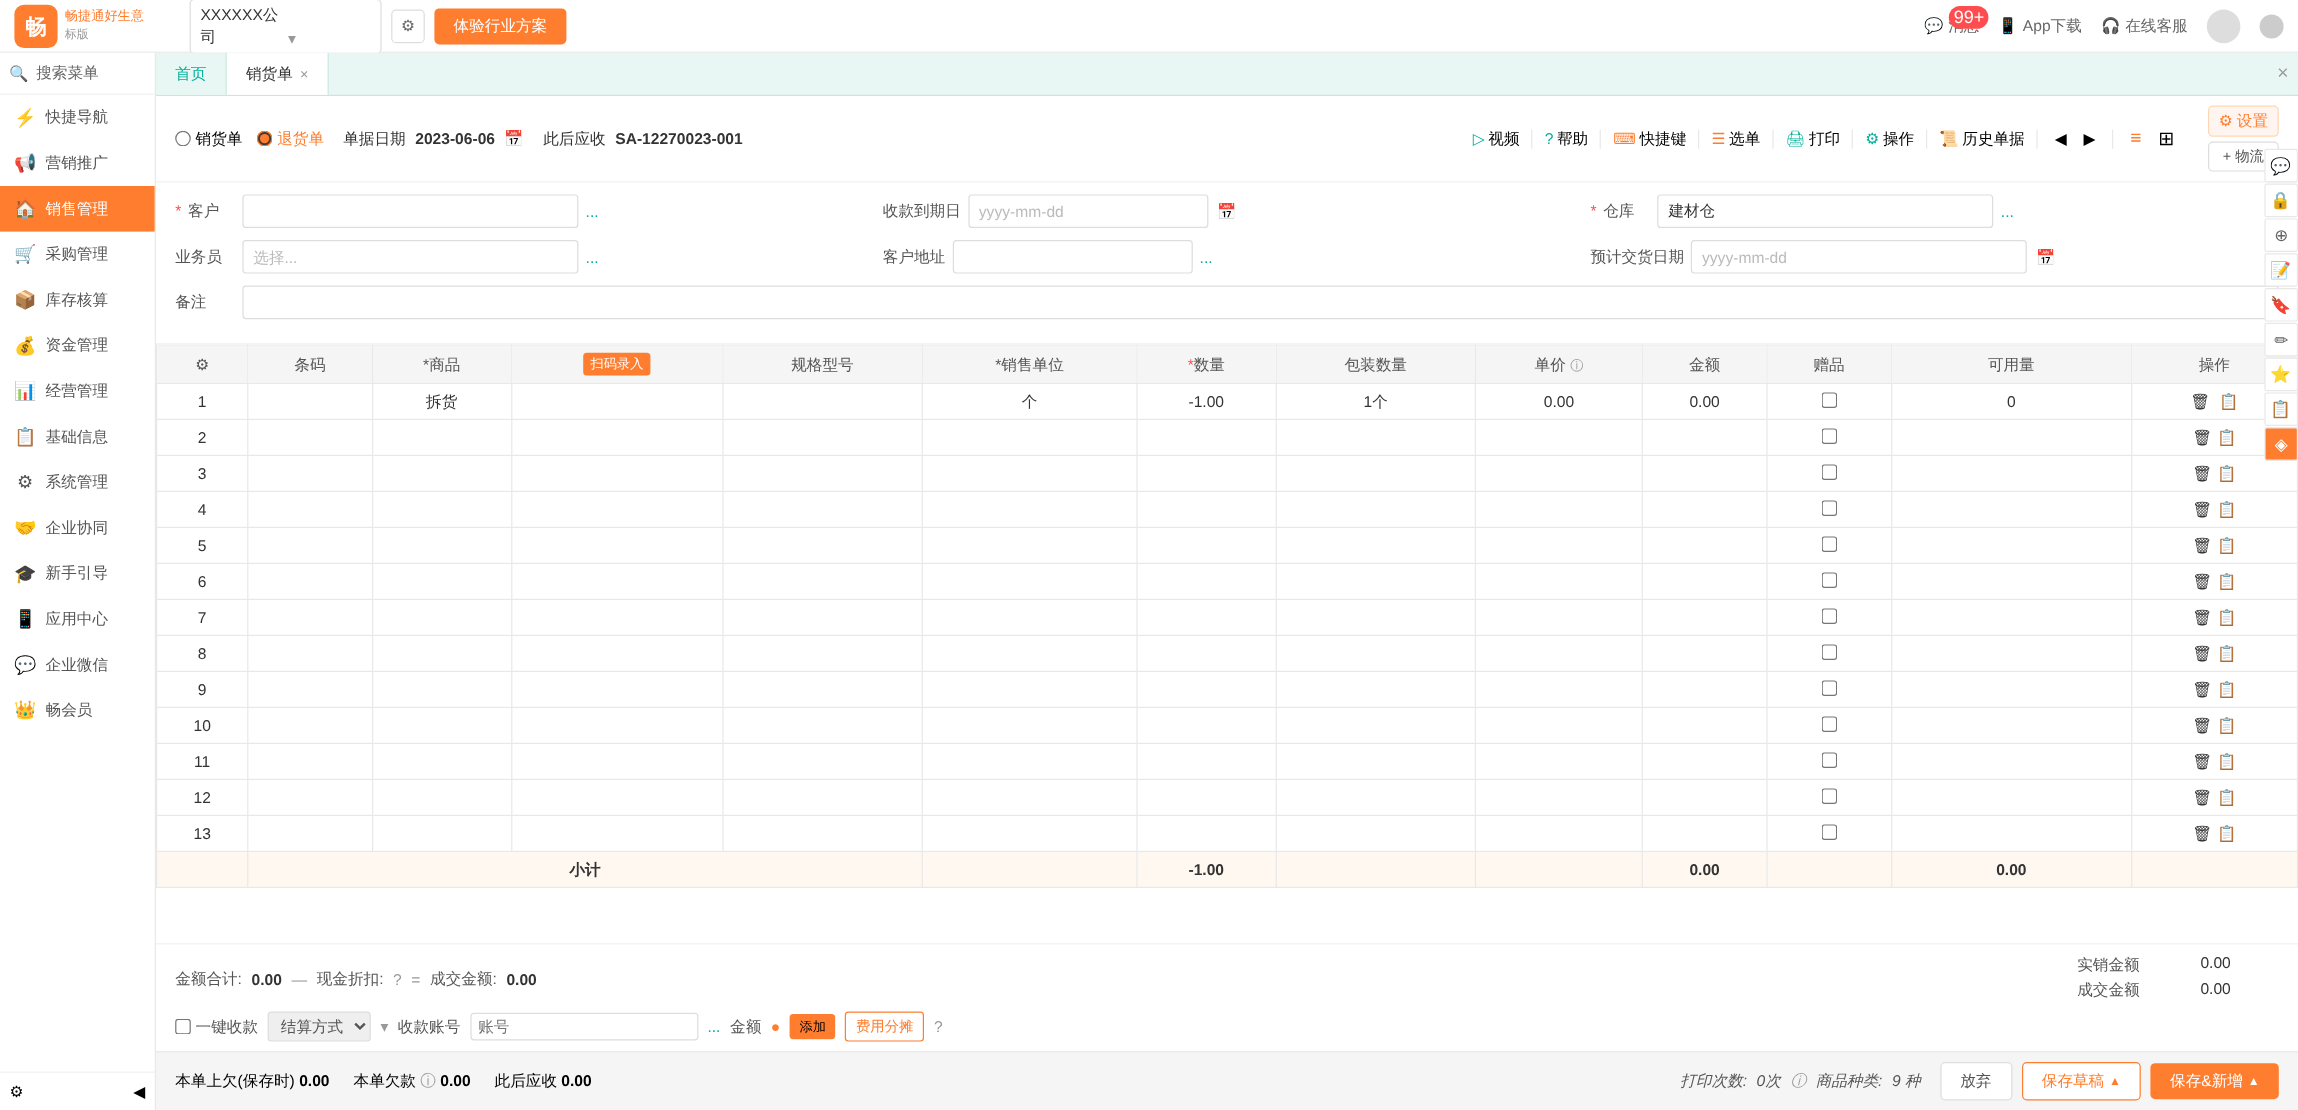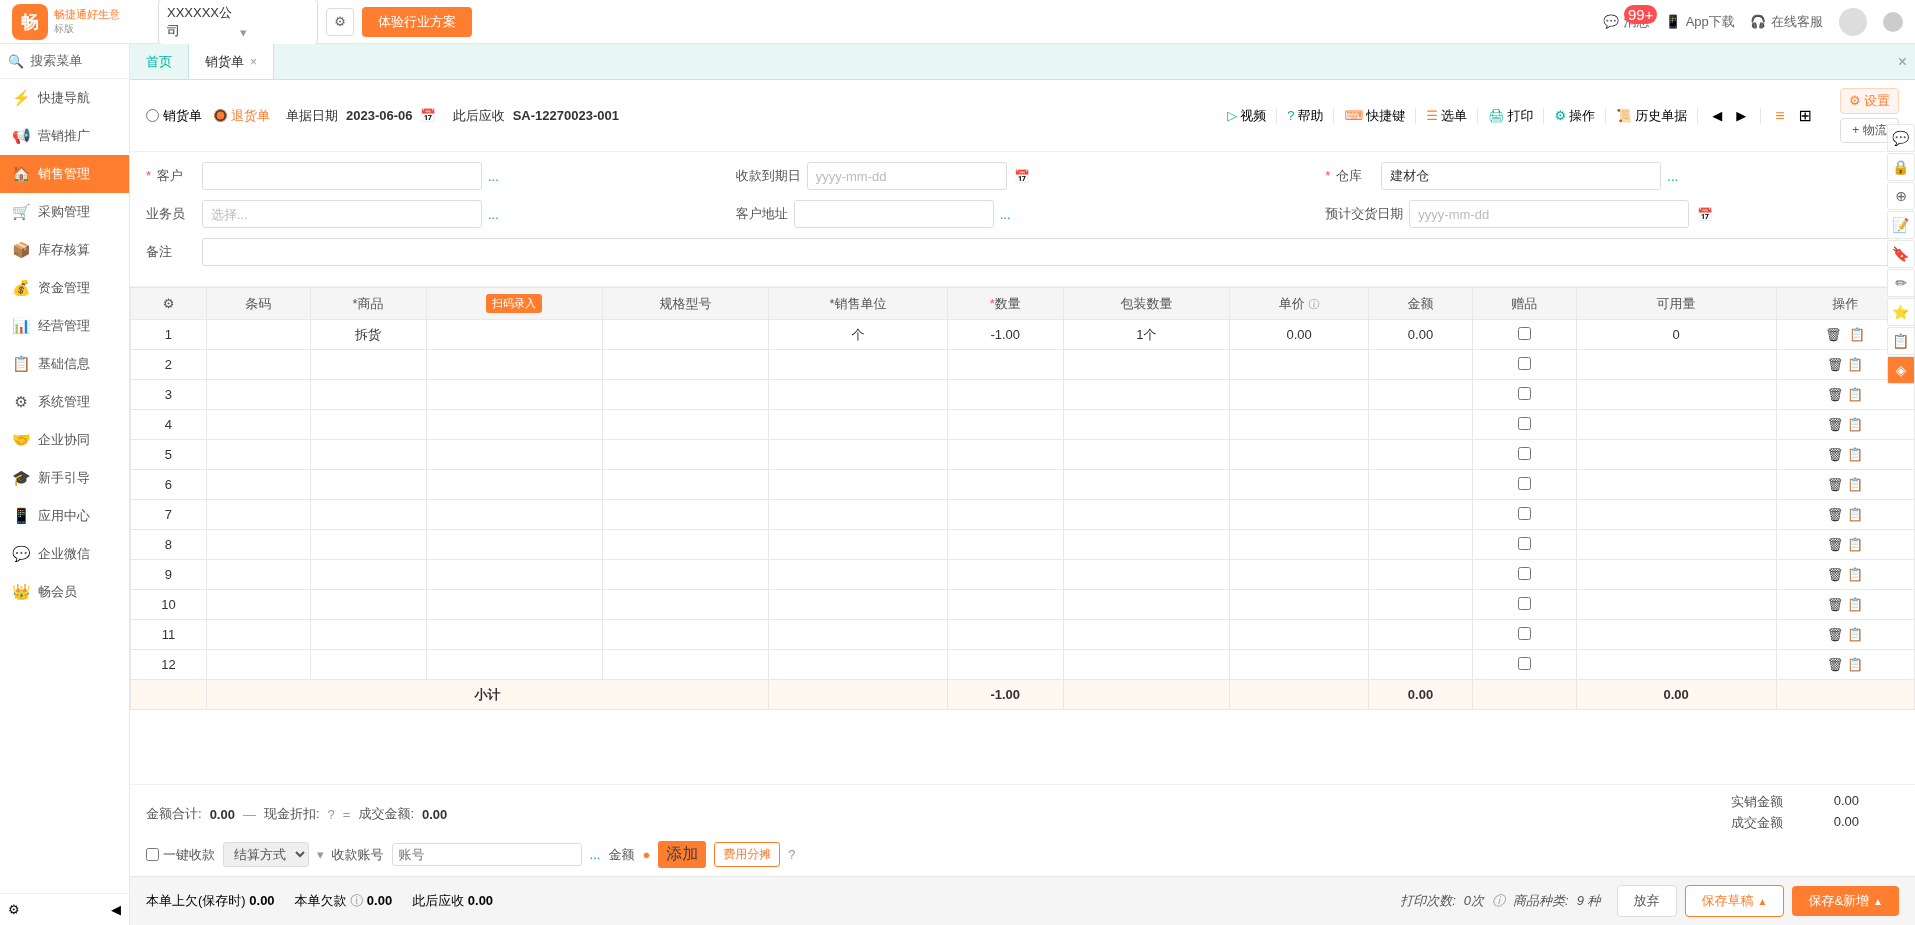--- a/index.html
+++ b/index.html
@@ -93,21 +93,21 @@
     
     .bottom-area { border-top: 1px solid #f0f0f0; padding: 8px 16px; background: #fff; }
     .amount-row { display: flex; align-items: center; gap: 8px; margin-bottom: 6px; }
     .amount-label { color: #555; }
     .amount-value { color: #333; font-weight: bold; }
     .dash { color: #999; }
     .equals { color: #999; }
     .payment-row { display: flex; align-items: center; gap: 8px; }
     .checkbox-label { display: flex; align-items: center; gap: 4px; color: #555; }
     .select-input { border: 1px solid #ddd; border-radius: 3px; padding: 3px 6px; min-width: 80px; color: #555; }
-    .add-btn { background: #ff7d2e; color: #404040; border: none; border-radius: 3px; padding: 3px 8px; cursor: pointer; font-size: 16px; }
+    .add-btn { background: #ff7d2e; color: #000000; border: none; border-radius: 3px; padding: 3px 8px; cursor: pointer; font-size: 11px; }
     .fy-btn { background: #fff; color: #ff7d2e; border: 1px solid #ff7d2e; border-radius: 3px; padding: 3px 8px; cursor: pointer; font-size: 12px; }
 
     
     .doc-footer { display: flex; align-items: center; padding: 8px 16px; background: #f5f5f5; border-top: 1px solid #e8e8e8; }
     .footer-info { display: flex; gap: 20px; align-items: center; flex: 1; }
     .footer-item { color: #555; }
     .footer-item span { color: #000000; }
     .print-info { display: flex; align-items: center; gap: 8px; color: #555; margin-left: auto; font-style: italic; }
     .footer-actions { display: flex; gap: 8px; align-items: center; margin-left: 16px; }
     .btn-abandon { background: #fff; border: 1px solid #ddd; border-radius: 4px; padding: 6px 16px; color: #555; cursor: pointer; }
@@ -554,20 +554,35 @@
               <td></td>
               <td></td>
               <td></td>
               <td></td>
               <td><input type="checkbox" style=""></td>
               <td></td>
               <td><span style="cursor:pointer;margin-right:4px">🗑</span><span style="cursor:pointer">📋</span></td>
             </tr>
           <tr>
               <td class="row-num">12</td>
+              <td></td>
+              <td></td>
+              <td></td>
+              <td></td>
+              <td></td>
+              <td></td>
+              <td></td>
+              <td></td>
+              <td></td>
+              <td><input type="checkbox" style=""></td>
+              <td></td>
+              <td><span style="cursor:pointer;margin-right:4px">🗑</span><span style="cursor:pointer">📋</span></td>
+            </tr>
+          <tr>
+              <td class="row-num">13</td>
               <td></td>
               <td></td>
               <td></td>
               <td></td>
               <td></td>
               <td></td>
               <td></td>
               <td></td>
               <td></td>
               <td><input type="checkbox" style=""></td>

